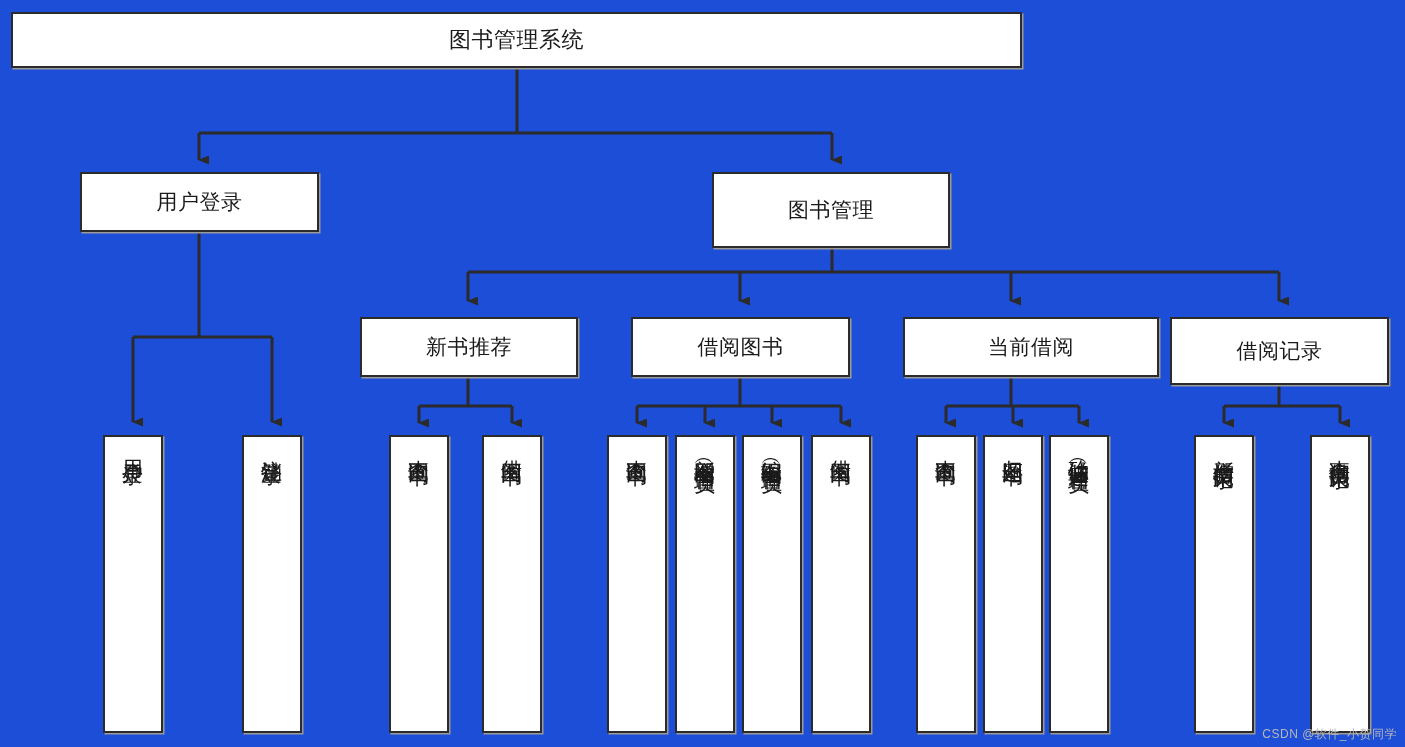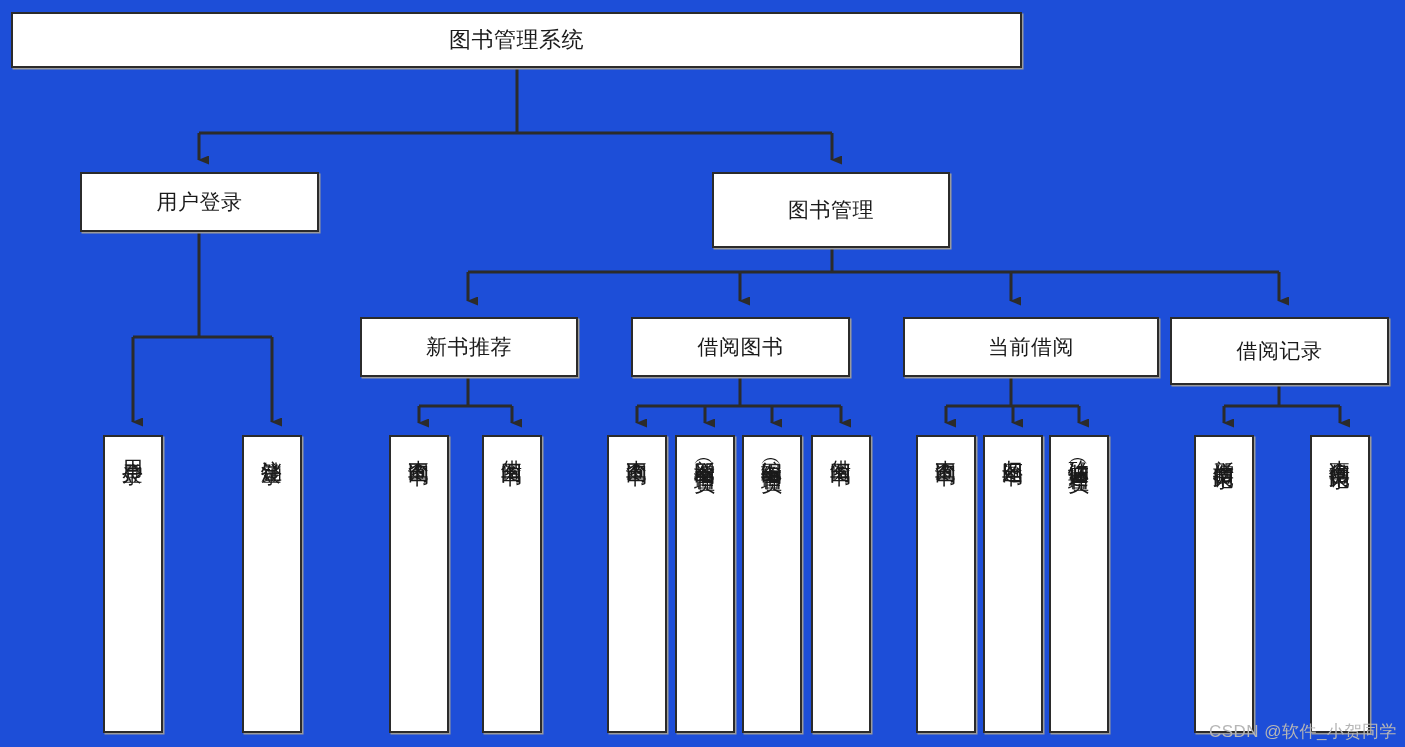--- a/index.html
+++ b/index.html
@@ -58,21 +58,21 @@
     line-height: 1;
     white-space: nowrap;
   }
   #root-node .node-label {
     font-size: 22px;
   }
   #watermark {
     position: absolute;
     right: 8px;
     bottom: 4px;
-    font-size: 17px;
+    font-size: 12px;
     color: #b6b6b6;
     letter-spacing: 0.5px;
     white-space: nowrap;
     user-select: none;
   }
 </style>
 </head>
 <body>
 
 <div id="diagram-root">

